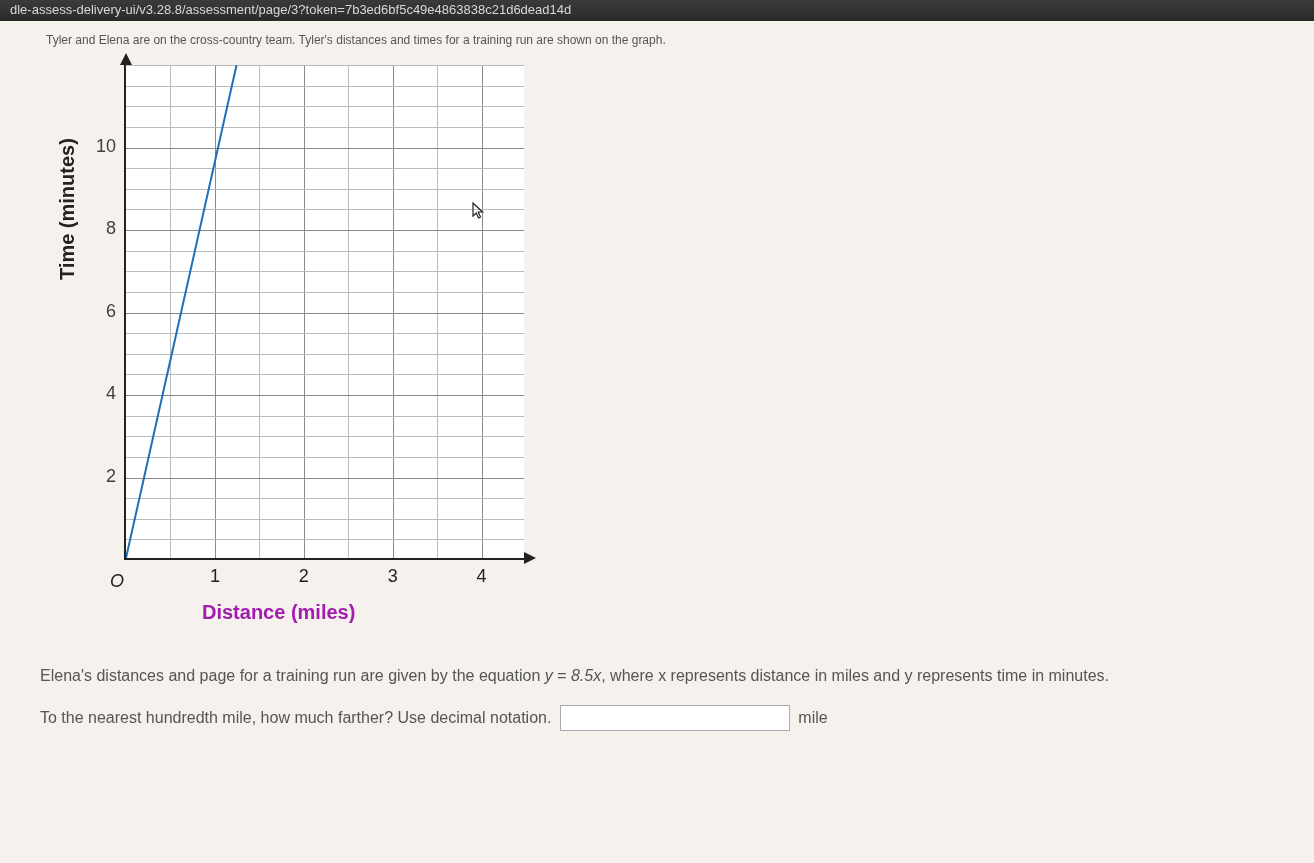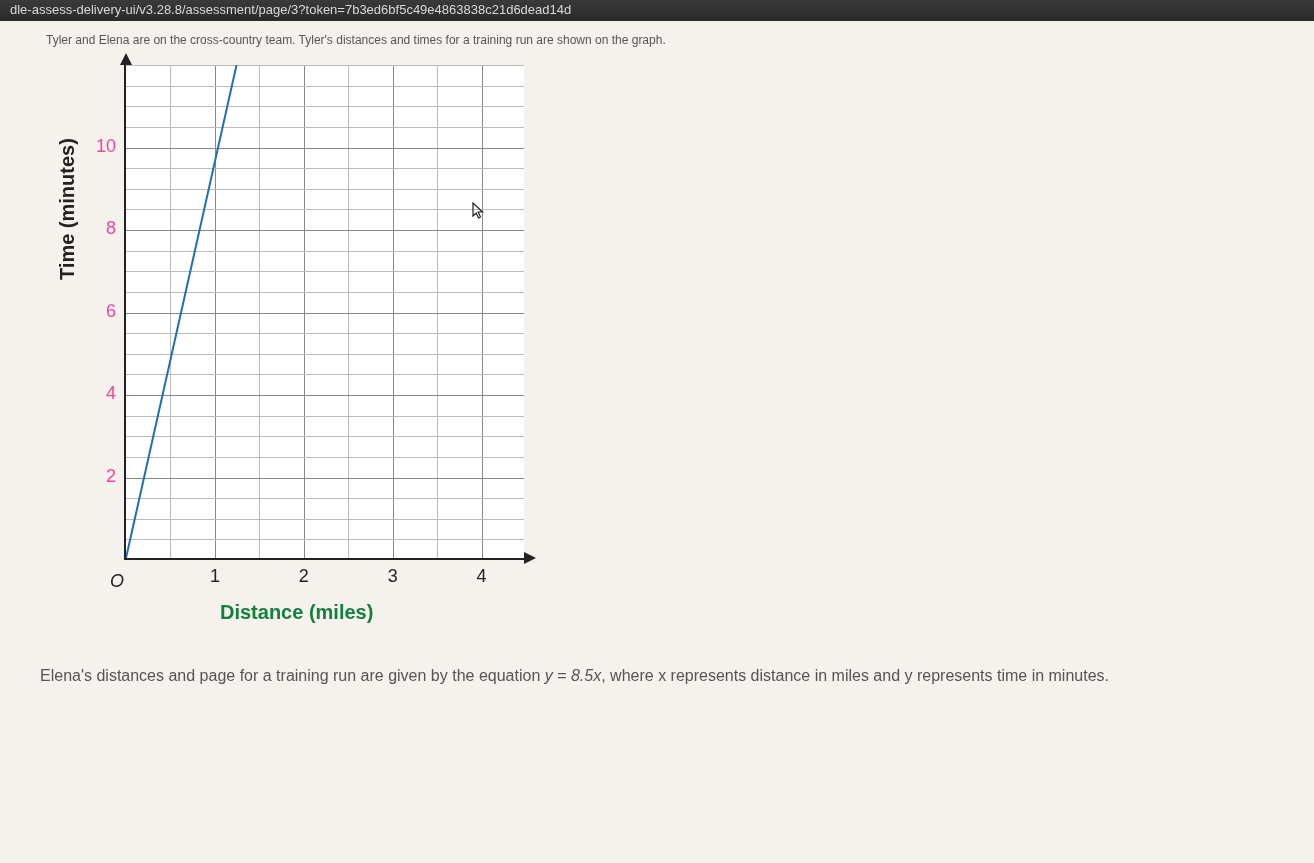--- a/index.html
+++ b/index.html
@@ -41,34 +41,34 @@
   .grid-major-v, .grid-minor-v {
     position: absolute; top:0; bottom:0; width:1px; background:#888;
   }
   .grid-minor-v { background:#bbb; }
   .grid-major-h, .grid-minor-h {
     position: absolute; left:0; right:0; height:1px; background:#888;
   }
   .grid-minor-h { background:#bbb; }
   .y-tick {
     position:absolute; right: calc(100% + 10px); transform: translateY(50%);
-    font-size: 18px; color:#ec4899;
+    font-size: 18px; color:#404040;
   }
   .x-tick {
     position:absolute; top: calc(100% + 8px); transform: translateX(-50%);
     font-size: 18px; color:#222;
   }
   .y-label {
     position:absolute; left: 6px; top: 215px;
     transform: rotate(-90deg); transform-origin: left top;
     font-size: 20px; font-weight: bold; color:#222;
   }
   .x-label {
-    position:absolute; left: 170px; top: 536px;
-    font-size: 20px; font-weight: bold; color:#15803d;
+    position:absolute; left: 152px; top: 536px;
+    font-size: 20px; font-weight: bold; color:#a21caf;
   }
   .origin-o {
     position:absolute; left:60px; top:506px; font-size:18px; color:#222;
     font-style: italic;
   }
   .data-line {
     position:absolute; left:0; top:0; width:100%; height:100%;
     pointer-events:none;
   }
   .arrow-up {
@@ -182,13 +182,18 @@
     </span>
   </div>
 </div>
 
 <div class="lower-block">
   <div>
     <span>Elena's distances and page for a training run are given by the equation </span><span class="math-y">y</span><span> = </span><span class="math-x">8.5x</span><span>, where x represents distance in miles and y represents time in minutes.</span>
   </div>
 
 
+  <div>
+    <span>To the nearest hundredth mile, how much farther? Use decimal notation.</span>
+    <input class="answer-input2" type="text" value="" style="">
+    <span>mile</span>
+  </div>
 </div>
 
 </body></html>

